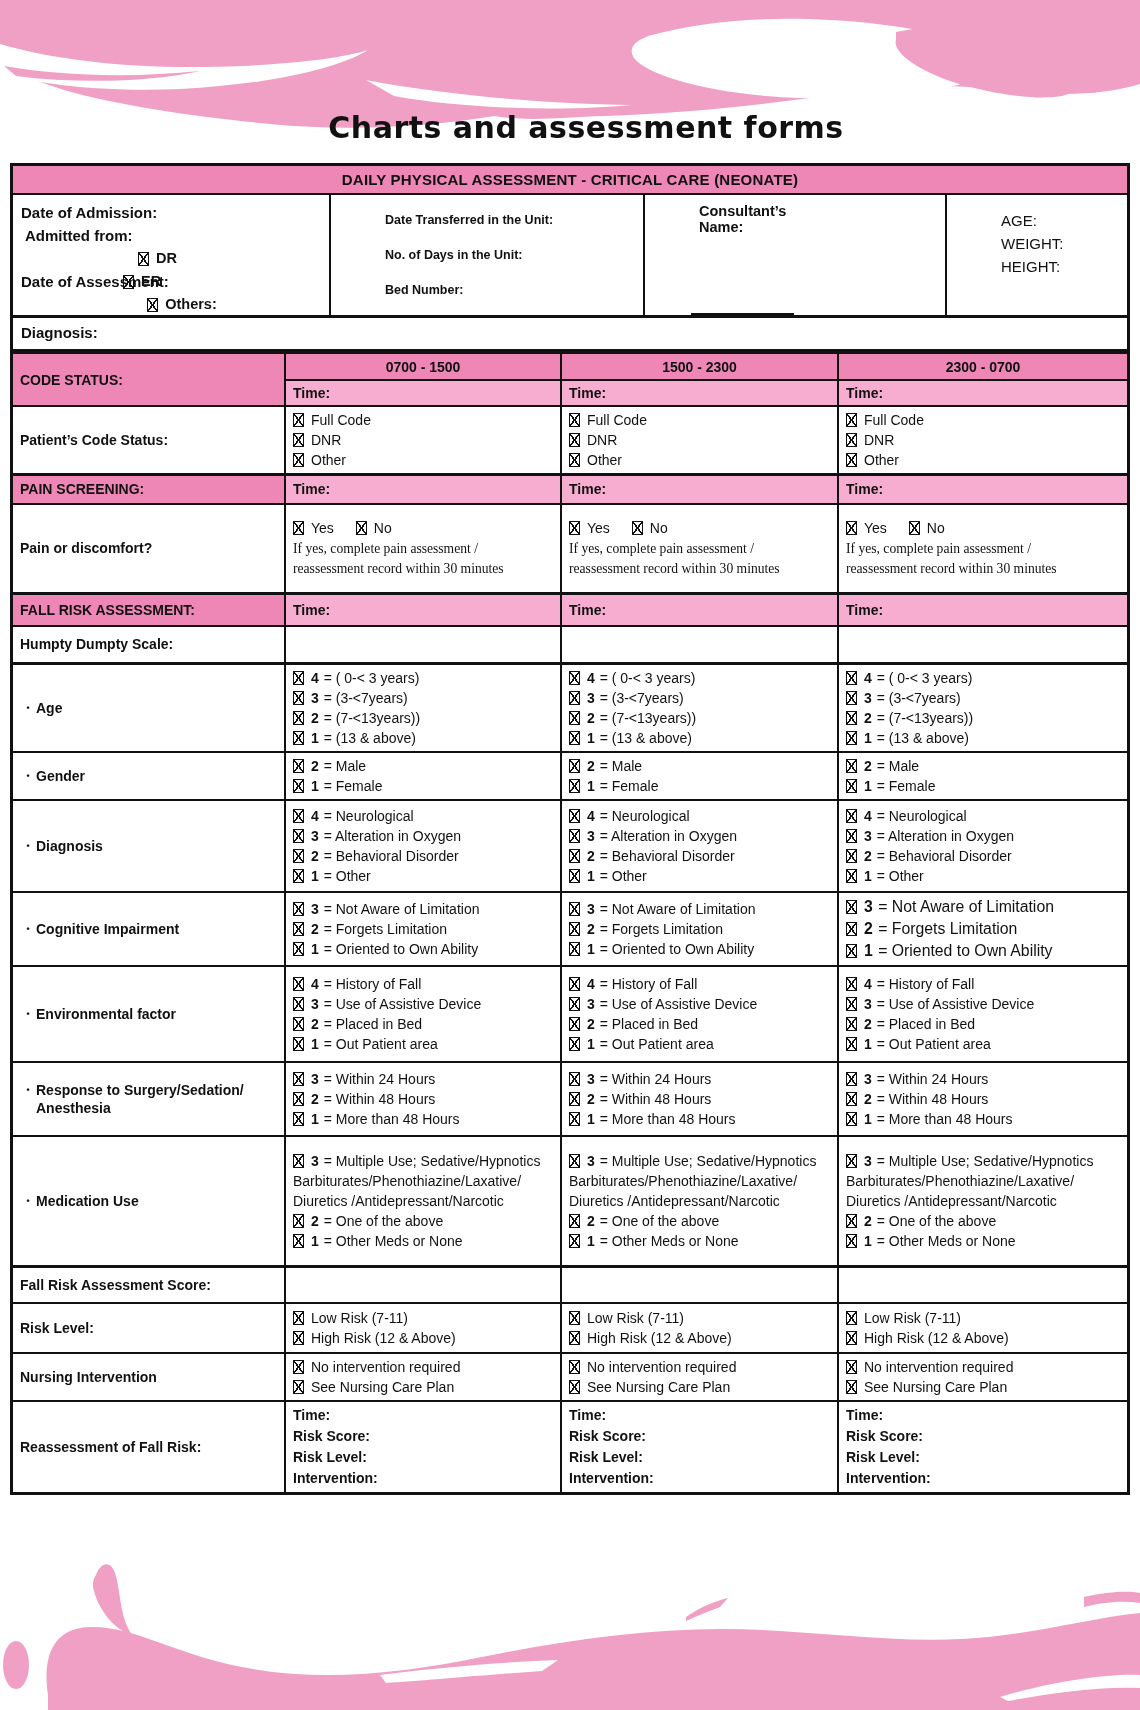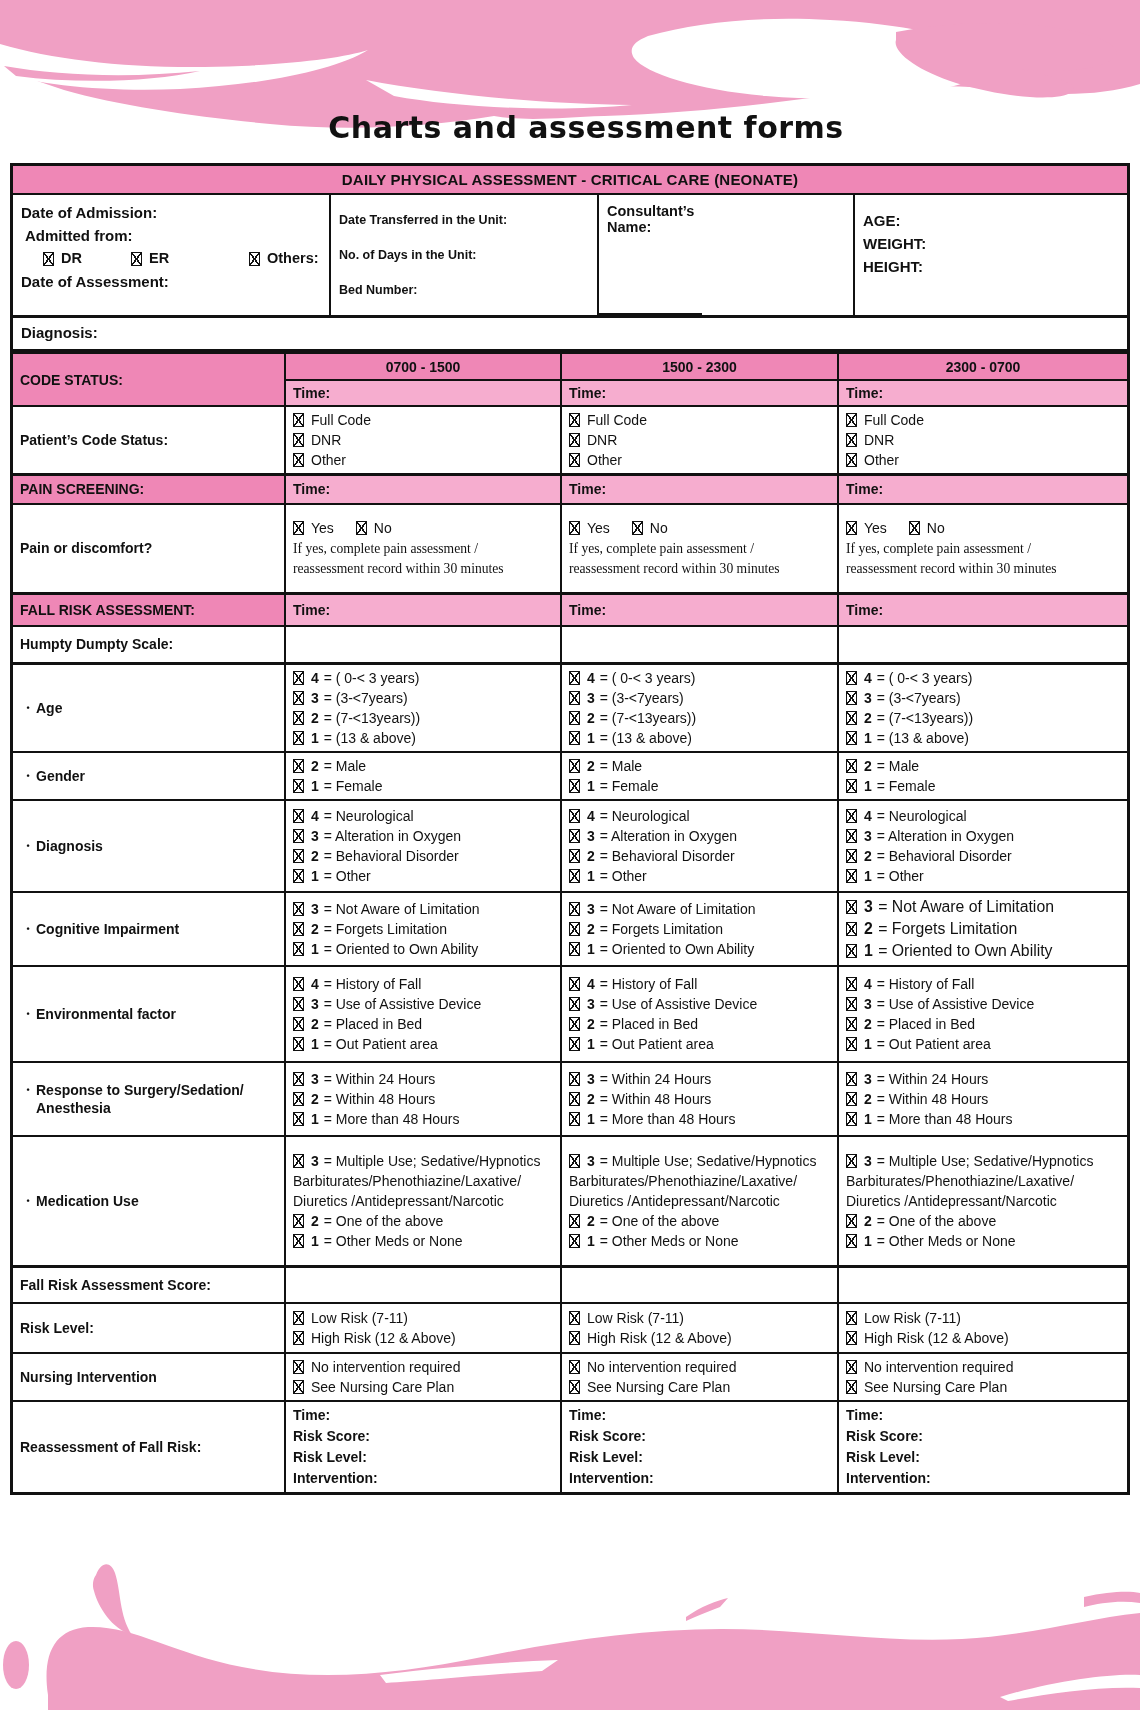--- a/index.html
+++ b/index.html
@@ -23,33 +23,33 @@
   }
   .form{
     position:absolute;left:10px;top:163px;width:1114px;
     border:3px solid var(--bd);background:#fff;
   }
   .bar{
     background:var(--dk);text-align:center;font-weight:bold;font-size:15px;
     padding:5px 8px;border-bottom:2px solid var(--bd);letter-spacing:.2px;
   }
   
-  .adm{display:grid;grid-template-columns:318px 268px 256px 1fr;border-bottom:3px solid var(--bd);}
+  .adm{display:grid;grid-template-columns:318px 268px 256px 1fr;border-bottom:3px solid var(--bd);gap:46px;}
   .adm > div{border-right:2px solid var(--bd);}
   .adm > div:last-child{border-right:none;}
   .adm-c1{padding:6px 8px;font-weight:bold;font-size:15px;line-height:23px;height:108px;}
   .adm-c1 .ind{padding-left:4px;}
-  .cbrow{display:flex;align-items:center;font-weight:bold;font-size:14.5px;padding-left:22px;height:23px;}
+  .cbrow{display:flex;align-items:center;font-weight:bold;font-size:14.5px;padding-left:22px;height:23px;flex-direction:column;}
   .cbrow .src{display:flex;align-items:center;}
   .cbrow .src.s0{width:88px;} .cbrow .src.s1{width:118px;}
   .adm-c2{padding:8px 8px;font-weight:bold;font-size:12.5px;display:flex;flex-direction:column;justify-content:space-around;}
   .adm-c3{display:flex;flex-direction:row;}
   .adm-c3 .sub1{border-bottom:2px solid var(--bd);padding:8px 8px;font-weight:bold;font-size:14.5px;flex:0 0 34px;}
   .adm-c3 .sub2{padding:6px 8px;font-weight:bold;font-size:14.5px;line-height:24px;flex:1;}
-  .adm-c4{padding:14px 8px;font-weight:bold;font-size:15px;line-height:23px;}
+  .adm-c4{padding:14px 8px;font-weight:normal;font-size:15px;line-height:23px;}
   .diag{padding:6px 8px 8px;font-weight:bold;font-size:15px;border-bottom:3px solid var(--bd);}
   
   table.main{border-collapse:collapse;width:100%;table-layout:fixed;}
   table.main td{border:2px solid var(--bd);padding:3px 7px;font-size:14px;vertical-align:middle;overflow:hidden;}
   table.main tr.thick td{border-top:3px solid var(--bd);}
   table.main td:first-child{border-left:none;}
   table.main td:last-child{border-right:none;}
   table.main tr:last-child td{border-bottom:none;}
   .dk{background:var(--dk);}
   .lt{background:var(--lt);}

